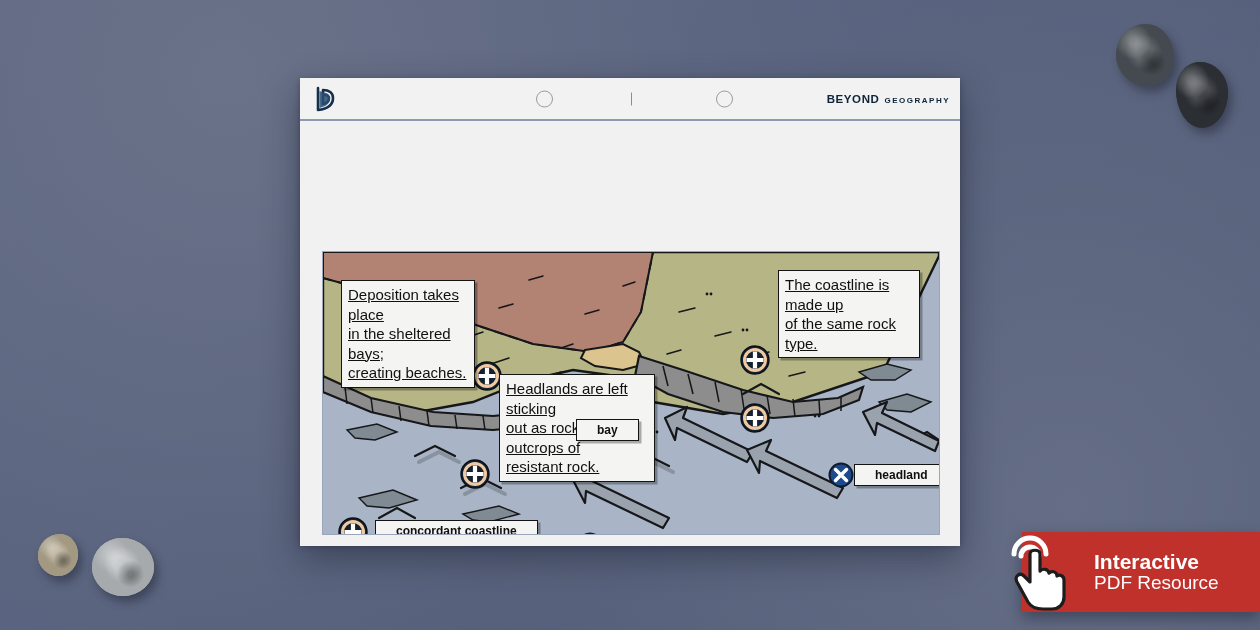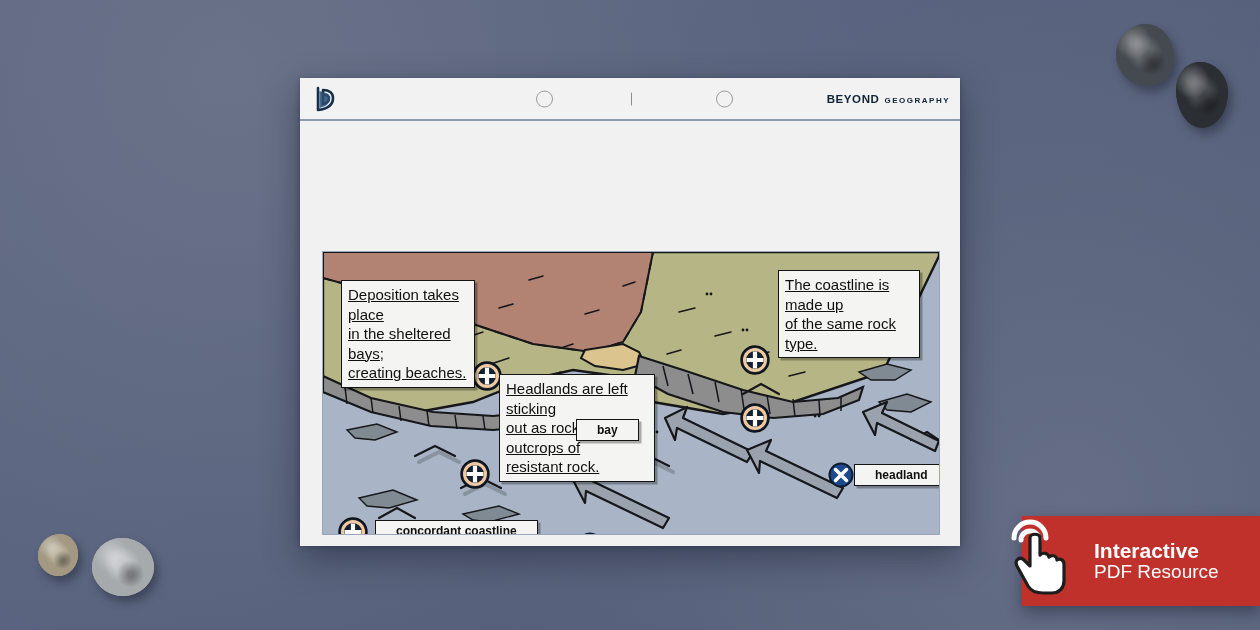--- a/index.html
+++ b/index.html
@@ -91,21 +91,21 @@
   #pdf-footer{
     position:absolute;left:22px;bottom:14px;
     background:#f7f7f7;border:1px solid #cdcdcd;
     padding:5px 10px;font-size:8.2px;color:#3a3a3a;
     display:flex;gap:3px;align-items:baseline;
   }
   #footer-bold{font-weight:bold;color:#1b1b1b;}
   #footer-link{color:#1f3fa0;text-decoration:underline;font-weight:bold;}
 
   
-  #badge{position:absolute;left:1022px;top:516px;width:238px;height:90px;
+  #badge{position:absolute;left:1022px;top:532px;width:238px;height:80px;
     background:#c0312b;box-shadow:0 6px 14px rgba(20,26,42,.45);
     display:flex;align-items:center;}
   #badge-texts{margin-left:72px;line-height:1.05;color:#ffffff;}
   #badge-line1{font-size:21px;font-weight:bold;}
   #badge-line2{font-size:19px;}
   #badge-icon{position:absolute;left:-32px;top:-8px;width:92px;height:92px;}
 </style>
 </head>
 <body>
 

